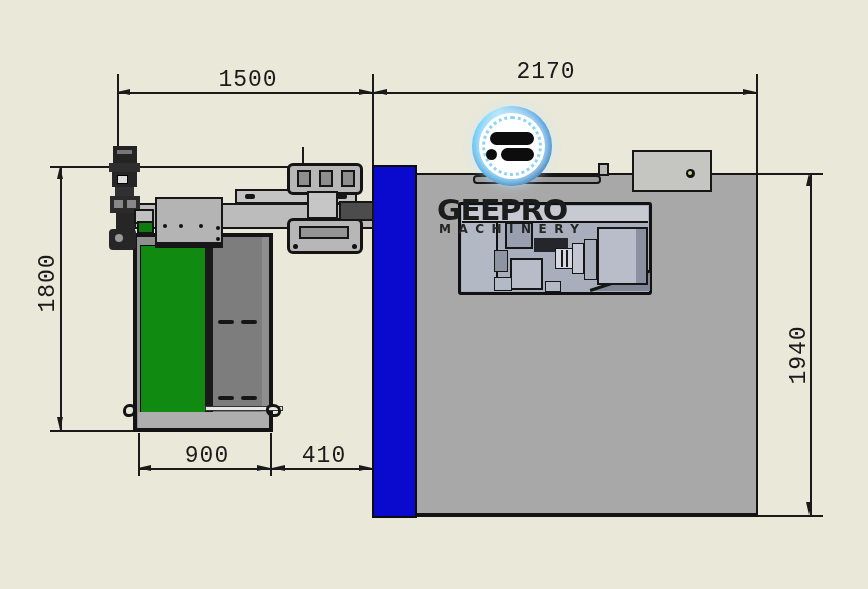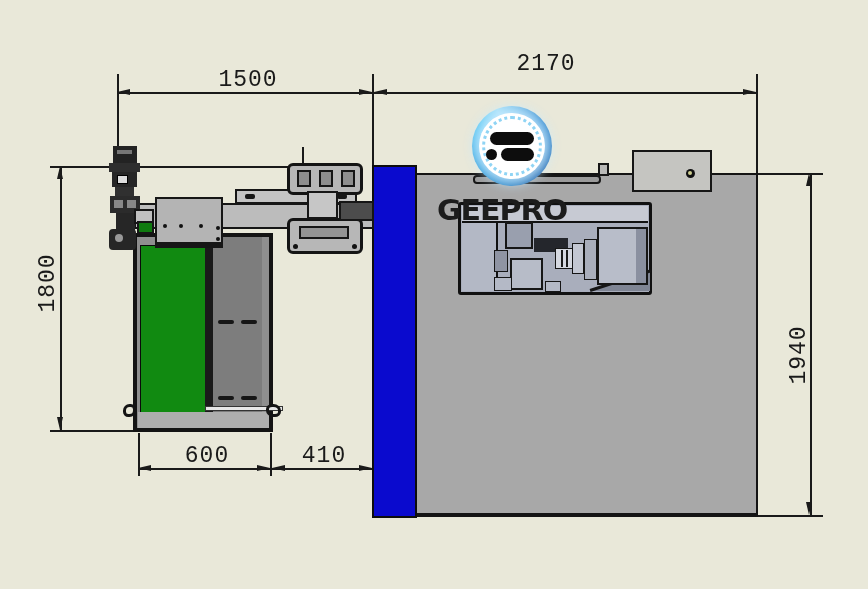--- a/index.html
+++ b/index.html
@@ -47,21 +47,21 @@
   <div class="vl" style="left:117px;top:74px;height:74px"></div>
   <div class="vl" style="left:372px;top:74px;height:91px"></div>
   <div class="arr l" style="left:117px;top:89px"></div>
   <div class="arr r" style="left:359px;top:89px"></div>
   <div class="dimtxt" style="left:248px;top:80px">1500</div>
 
   <div class="hl" style="left:373px;top:92px;width:383px"></div>
   <div class="vl" style="left:756px;top:74px;height:99px"></div>
   <div class="arr l" style="left:374px;top:89px"></div>
   <div class="arr r" style="left:743px;top:89px"></div>
-  <div class="dimtxt" style="left:546px;top:64px">2170</div>
+  <div class="dimtxt" style="left:546px;top:72px">2170</div>
 
   <div class="vl" style="left:60px;top:166px;height:264px"></div>
   <div class="hl" style="left:50px;top:166px;width:252px"></div>
   <div class="vl" style="left:302px;top:147px;height:19px"></div>
   <div class="hl" style="left:50px;top:430px;width:90px"></div>
   <div class="arr u" style="left:57px;top:166px"></div>
   <div class="arr d" style="left:57px;top:417px"></div>
   <div class="dimtxt rot" style="left:48px;top:283px">1800</div>
 
   <div class="vl" style="left:810px;top:173px;height:342px"></div>
@@ -72,21 +72,21 @@
   <div class="dimtxt rot" style="left:799px;top:355px">1940</div>
 
   <div class="hl" style="left:138px;top:468px;width:132px"></div>
   <div class="hl" style="left:270px;top:468px;width:103px"></div>
   <div class="vl" style="left:138px;top:433px;height:43px"></div>
   <div class="vl" style="left:270px;top:433px;height:43px"></div>
   <div class="arr l" style="left:138px;top:465px"></div>
   <div class="arr r" style="left:257px;top:465px"></div>
   <div class="arr l" style="left:272px;top:465px"></div>
   <div class="arr r" style="left:359px;top:465px"></div>
-  <div class="dimtxt" style="left:207px;top:456px">600</div>
+  <div class="dimtxt" style="left:207px;top:456px">900</div>
   <div class="dimtxt" style="left:324px;top:456px">410</div>
 
   <div class="abs" style="left:372px;top:165px;width:45px;height:353px;background:#0a0ace;border:2.5px solid #0d0d0d;z-index:2"></div>
   <div class="abs" style="left:417px;top:173px;width:341px;height:344px;background:#a8a8a8;border:2.5px solid #141414;border-left:none;border-bottom-width:4.5px;z-index:2"></div>
   <div class="pt" style="left:473px;top:175px;width:128px;height:9px;background:#9b9b9b;border-radius:4px;z-index:3"></div>
   <div class="pt" style="left:598px;top:163px;width:11px;height:13px;background:#b9b9b7;z-index:3"></div>
   <div class="pt" style="left:632px;top:150px;width:80px;height:42px;background:#c5c5c1;border-width:2.5px;z-index:3"></div>
   <div class="dot" style="left:686px;top:169px;width:9px;height:9px;z-index:3"></div>
   <div class="abs" style="left:688px;top:171px;width:4px;height:4px;background:#cfcf90;border-radius:50%;z-index:3"></div>
 
@@ -152,20 +152,21 @@
   <div class="dk" style="left:110px;top:196px;width:30px;height:17px;background:#2b2b2b;z-index:2"></div>
   <div class="abs" style="left:114px;top:200px;width:9px;height:8px;background:#888;z-index:3"></div>
   <div class="abs" style="left:127px;top:200px;width:9px;height:8px;background:#888;z-index:3"></div>
   <div class="dk" style="left:116px;top:213px;width:19px;height:23px;background:#262626;z-index:2"></div>
   <div class="pt" style="left:134px;top:209px;width:20px;height:15px;background:#c0c0c0;z-index:3"></div>
   <div class="pt" style="left:137px;top:221px;width:17px;height:13px;background:#0f7a0f;z-index:3"></div>
   <div class="abs" style="left:109px;top:229px;width:27px;height:21px;background:#262626;border-radius:4px;z-index:3"></div>
   <div class="abs" style="left:115px;top:234px;width:8px;height:8px;background:#999;border-radius:50%;z-index:3"></div>
 
   <div class="geepro">GEEPRO</div>
+  <div class="machinery">MACHINERY</div>
 
   <div class="logo">
     <div class="logo-swirl"></div>
     <div class="logo-inner"></div>
     <div class="logo-gear"></div>
     <div class="glyph-bar" style="left:18px;top:26px;width:44px"></div>
     <div class="glyph-dot" style="left:14px;top:43px"></div>
     <div class="glyph-bar" style="left:29px;top:42px;width:33px"></div>
   </div>
 

